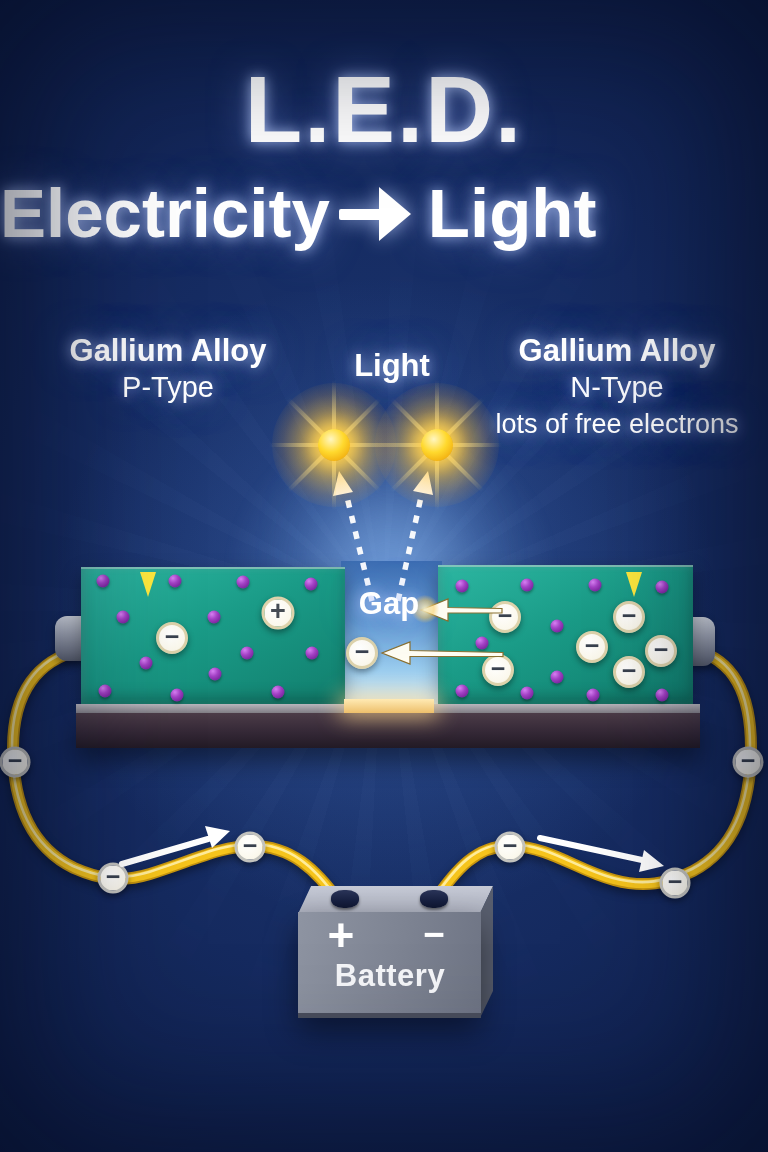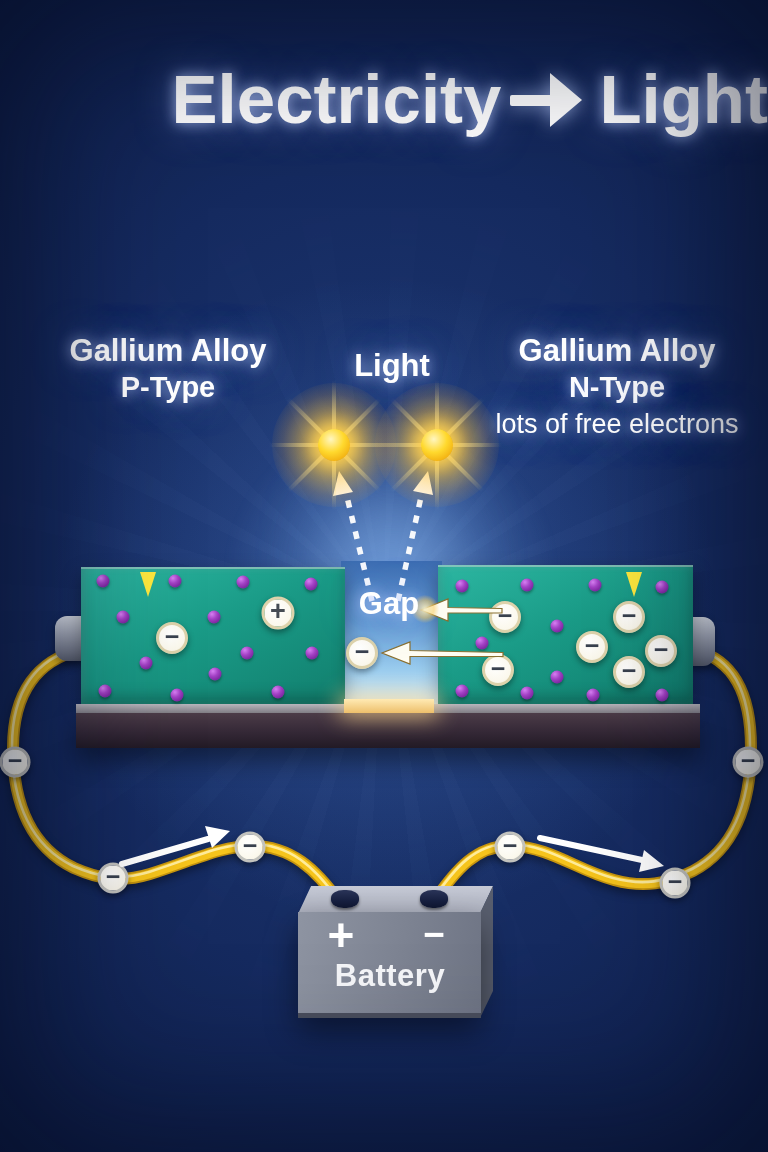--- a/index.html
+++ b/index.html
@@ -104,31 +104,31 @@
   .bat-plus  { position:absolute; left:341px; top:908px; transform:translateX(-50%);
     color:#fff; font-size:46px; font-weight:700; }
   .bat-minus { position:absolute; left:434px; top:914px; transform:translateX(-50%);
     color:#fff; font-size:37px; font-weight:700; }
   .bat-name  { position:absolute; left:390px; top:958px; transform:translateX(-50%);
     color:#f4f5f8; font-size:31px; font-weight:700; letter-spacing:.5px; }
 
   .glowtext { color:#fff; text-shadow:0 0 14px rgba(185,205,255,.9), 0 0 38px rgba(140,170,255,.55); }
   .title-wrap { position:absolute; left:0; top:56px; width:768px; text-align:center; z-index:7; }
   .title-main { font-size:94px; font-weight:700; letter-spacing:2px; }
-  .subtitle { margin-top:4px; display:flex; align-items:center; justify-content:flex-end; gap:9px;
+  .subtitle { margin-top:10px; display:flex; align-items:center; justify-content:flex-start; gap:9px;
     font-size:69px; font-weight:700; }
   .t-arrow { position:relative; width:80px; height:54px;
     filter:drop-shadow(0 0 10px rgba(185,205,255,.8)); }
   .t-arrow .shaft { position:absolute; left:0; top:22px; width:42px; height:11px; background:#fff; border-radius:2px; }
   .t-arrow .head { position:absolute; left:40px; top:0; width:0; height:0;
     border-top:27px solid transparent; border-bottom:27px solid transparent; border-left:32px solid #fff; }
 
   .side-label { position:absolute; z-index:7; text-align:center; line-height:37px; }
   .side-label .l1 { font-size:31px; font-weight:700; }
-  .side-label .l2 { font-size:29px; font-weight:700; }
+  .side-label .l2 { font-size:29px; font-weight:400; }
   .side-label .l3 { font-size:27px; font-weight:400; }
   .label-p { left:168px; top:332px; transform:translateX(-50%); width:300px; }
   .label-n { left:617px; top:332px; transform:translateX(-50%); width:320px; }
   .label-light { position:absolute; left:392px; top:348px; transform:translateX(-50%);
     font-size:31px; font-weight:700; z-index:7; }
   .label-gap { position:absolute; left:389px; top:586px; transform:translateX(-50%);
     font-size:31px; font-weight:700; z-index:7; }
 
   .orbs { position:absolute; inset:0; z-index:6; pointer-events:none; }
   .orb { position:absolute; width:0; height:0; }
@@ -340,20 +340,21 @@
         <div class="glow"></div>
         <div class="ray"></div>
         <div class="ray r45"></div>
         <div class="ray r90"></div>
         <div class="ray r135"></div>
         <div class="core"></div>
       </div>
     </div>
 
   <div class="title-wrap">
+    <div class="title-main glowtext">L.E.D.</div>
     <div class="subtitle glowtext">
       <span>Electricity</span>
       <span class="t-arrow">
           <span class="shaft"></span>
           <span class="head"></span>
         </span>
       <span>Light</span>
     </div>
   </div>
 

